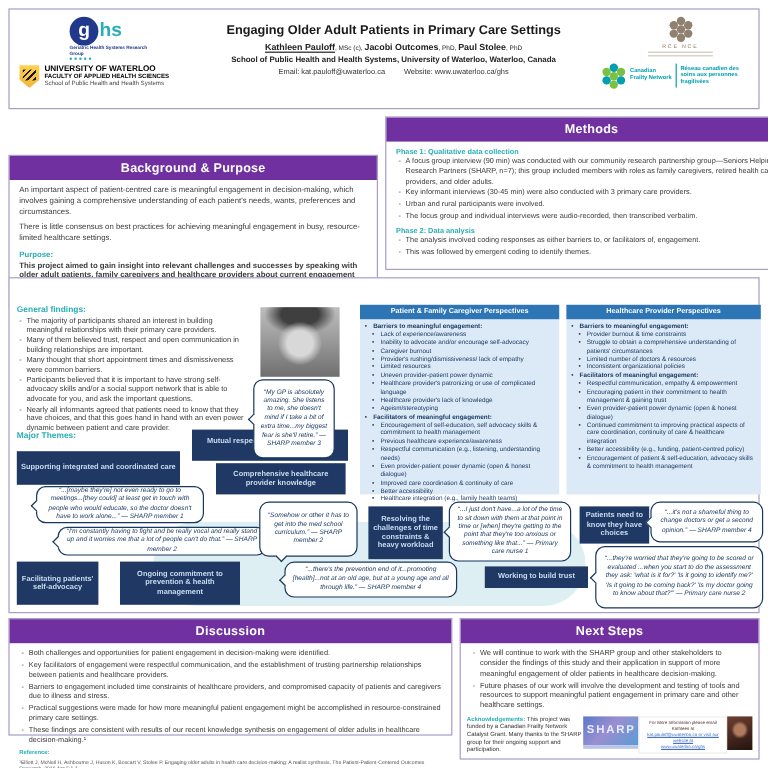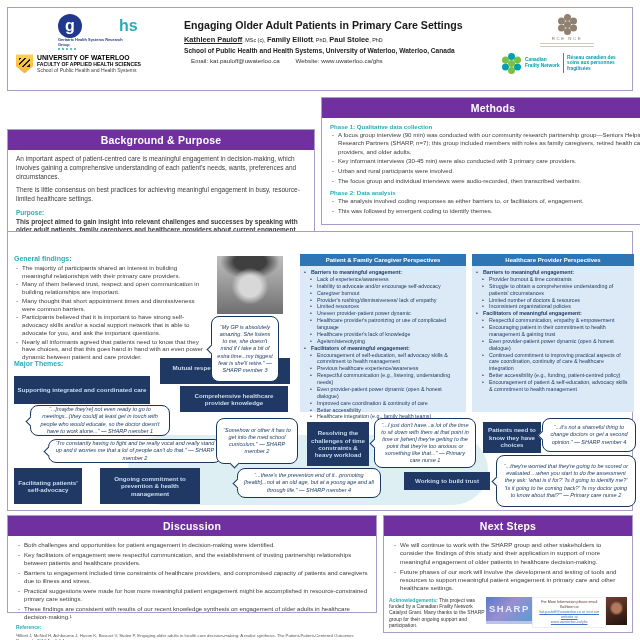--- a/index.html
+++ b/index.html
@@ -8,33 +8,33 @@
   .box{position:absolute;border:1.5px solid #A89CC8;background:#fff;box-sizing:border-box;}
   .bar{background:#7030A0;color:#fff;font-weight:bold;text-align:center;font-size:10.5px;
     height:20px;line-height:20px;letter-spacing:.2px;}
   
   #header{left:7px;top:7px;width:626px;height:84px;display:flex;padding:4px 8px;box-sizing:border-box;}
   .hl{width:168px;display:flex;flex-direction:column;gap:4px;padding-top:2px;}
   .ghs-wrap{margin-left:42px;}
   .ghs-row{display:flex;align-items:center;gap:1px;}
   .ghs-circle{width:24px;height:24px;border-radius:50%;background:#21398C;color:#fff;font-weight:bold;
     font-size:16px;display:flex;align-items:center;justify-content:center;}
-  .ghs-hs{color:#29AEB5;font-weight:bold;font-size:16px;margin-left:36px;}
+  .ghs-hs{color:#29AEB5;font-weight:bold;font-size:16px;}
   .ghs-cap{font-size:3.9px;color:#21398C;width:66px;line-height:1.2;font-weight:bold;}
   .ghs-dots{display:flex;gap:2px;margin-top:1px;}
   .ghs-dots i{width:2px;height:2px;border-radius:50%;background:#29AEB5;display:block;}
   .uw-row{display:flex;gap:4px;align-items:center;}
   .uw-shield{width:17px;height:19px;background:linear-gradient(#FFD24F,#EFB63C);
     clip-path:polygon(0 0,100% 0,100% 62%,50% 100%,0 62%);position:relative;flex:none;}
   .uw-shield::after{content:"";position:absolute;left:3px;top:4px;width:11px;height:9px;
     background:repeating-linear-gradient(135deg,#1b1b1b 0 1.6px,transparent 1.6px 4px);}
   .uw-l1{font-size:6.8px;font-weight:bold;color:#000;}
   .uw-l2{font-size:5.1px;font-weight:bold;color:#000;}
   .uw-l3{font-size:5.1px;color:#444;}
-  .hc{flex:1;text-align:left;padding-top:7px;}
+  .hc{flex:1;text-align:center;padding-top:7px;}
   .title{font-size:10.6px;font-weight:bold;color:#1a1a1a;}
   .authors{font-size:7.4px;color:#222;margin-top:4px;}
   .auth-name{font-weight:bold;}
   .auth-name.u{text-decoration:underline;}
   .auth-cred{font-size:5.4px;}
   .affil{font-size:6.6px;font-weight:bold;color:#222;margin-top:3px;}
   .contact{font-size:6.2px;color:#333;margin-top:3px;}
   .contact span{margin:0 7px;}
   .hr-col{width:152px;display:flex;flex-direction:column;align-items:flex-end;gap:3px;padding-top:1px;}
   .nce{display:flex;flex-direction:column;align-items:center;margin-right:30px;}
@@ -136,21 +136,21 @@
         <div>
           <div class="uw-l1">UNIVERSITY OF WATERLOO</div>
           <div class="uw-l2">FACULTY OF APPLIED HEALTH SCIENCES</div>
           <div class="uw-l3">School of Public Health and Health Systems</div>
         </div>
       </div>
     </div>
     <div class="hc">
       <div class="title">Engaging Older Adult Patients in Primary Care Settings</div>
       <div class="authors">
-        <span class="auth-name u">Kathleen Pauloff</span><span class="auth-cred">, MSc (c), </span><span class="auth-name">Family Elliott</span><span class="auth-cred">, PhD, </span><span class="auth-name">Paul Stolee</span><span class="auth-cred">, PhD</span>
+        <span class="auth-name u">Kathleen Pauloff</span><span class="auth-cred">, MSc (c), </span><span class="auth-name">Jacobi Outcomes</span><span class="auth-cred">, PhD, </span><span class="auth-name">Paul Stolee</span><span class="auth-cred">, PhD</span>
       </div>
       <div class="affil">School of Public Health and Health Systems, University of Waterloo, Waterloo, Canada</div>
       <div class="contact">
         <span>Email: kat.pauloff@uwaterloo.ca</span>
         <span>Website: www.uwaterloo.ca/ghs</span>
       </div>
     </div>
     <div class="hr-col">
       <div class="nce">
         <div class="cluster">

